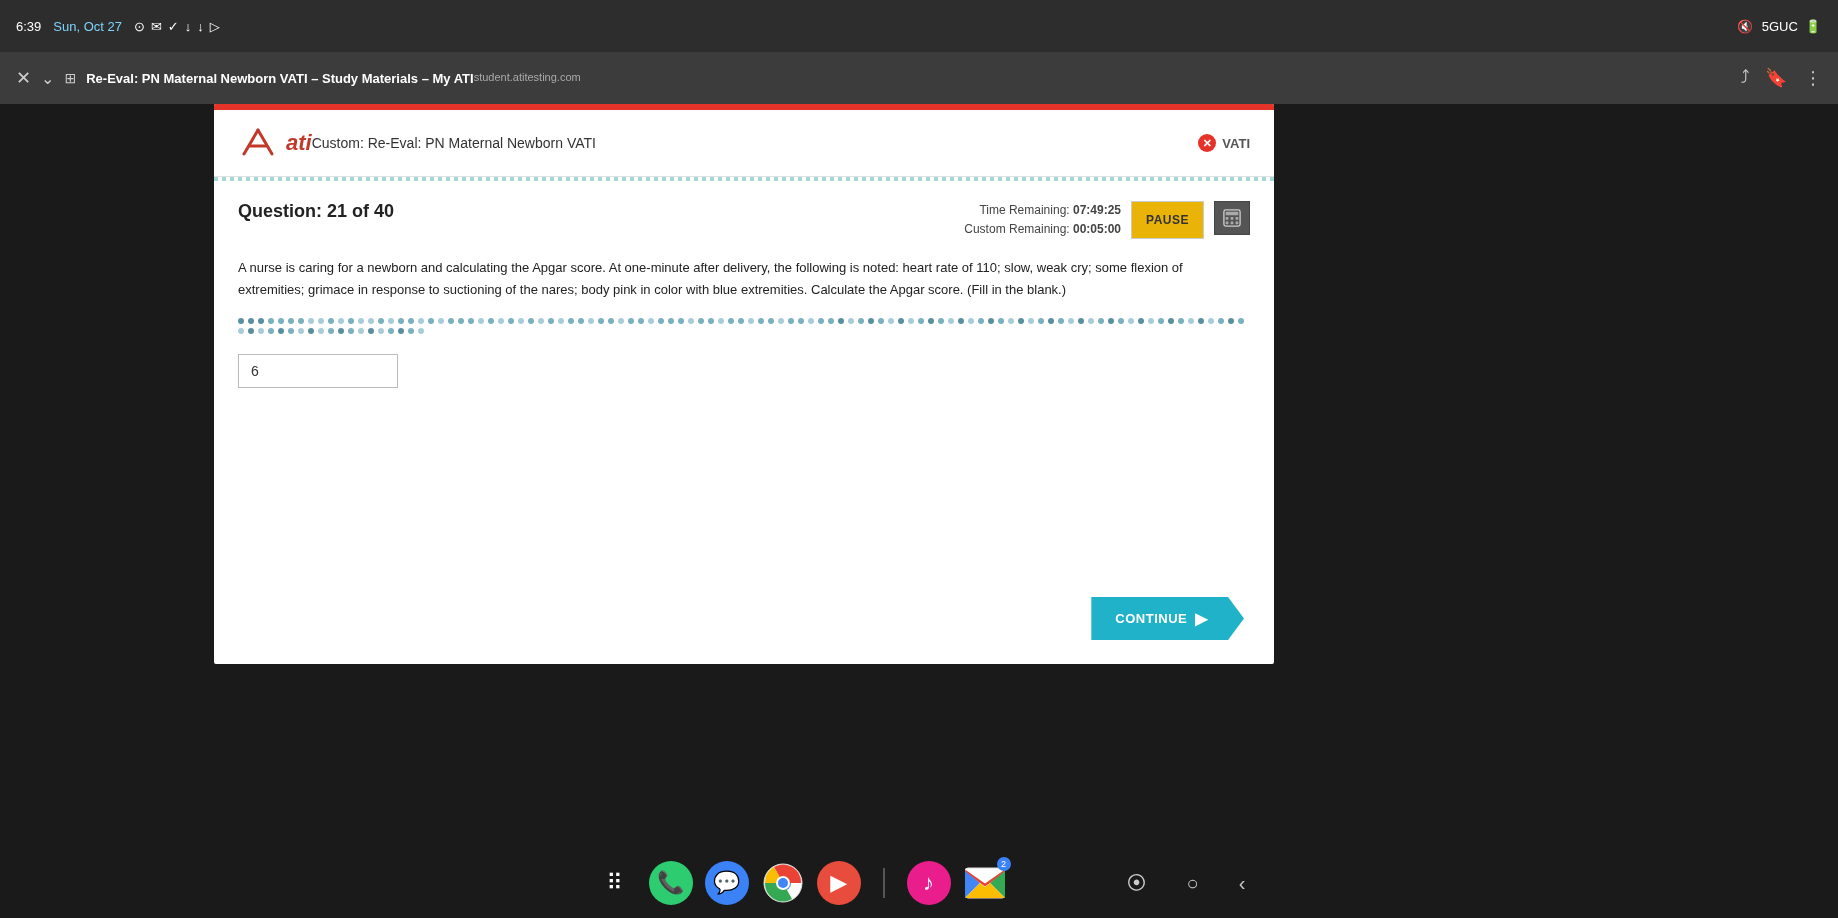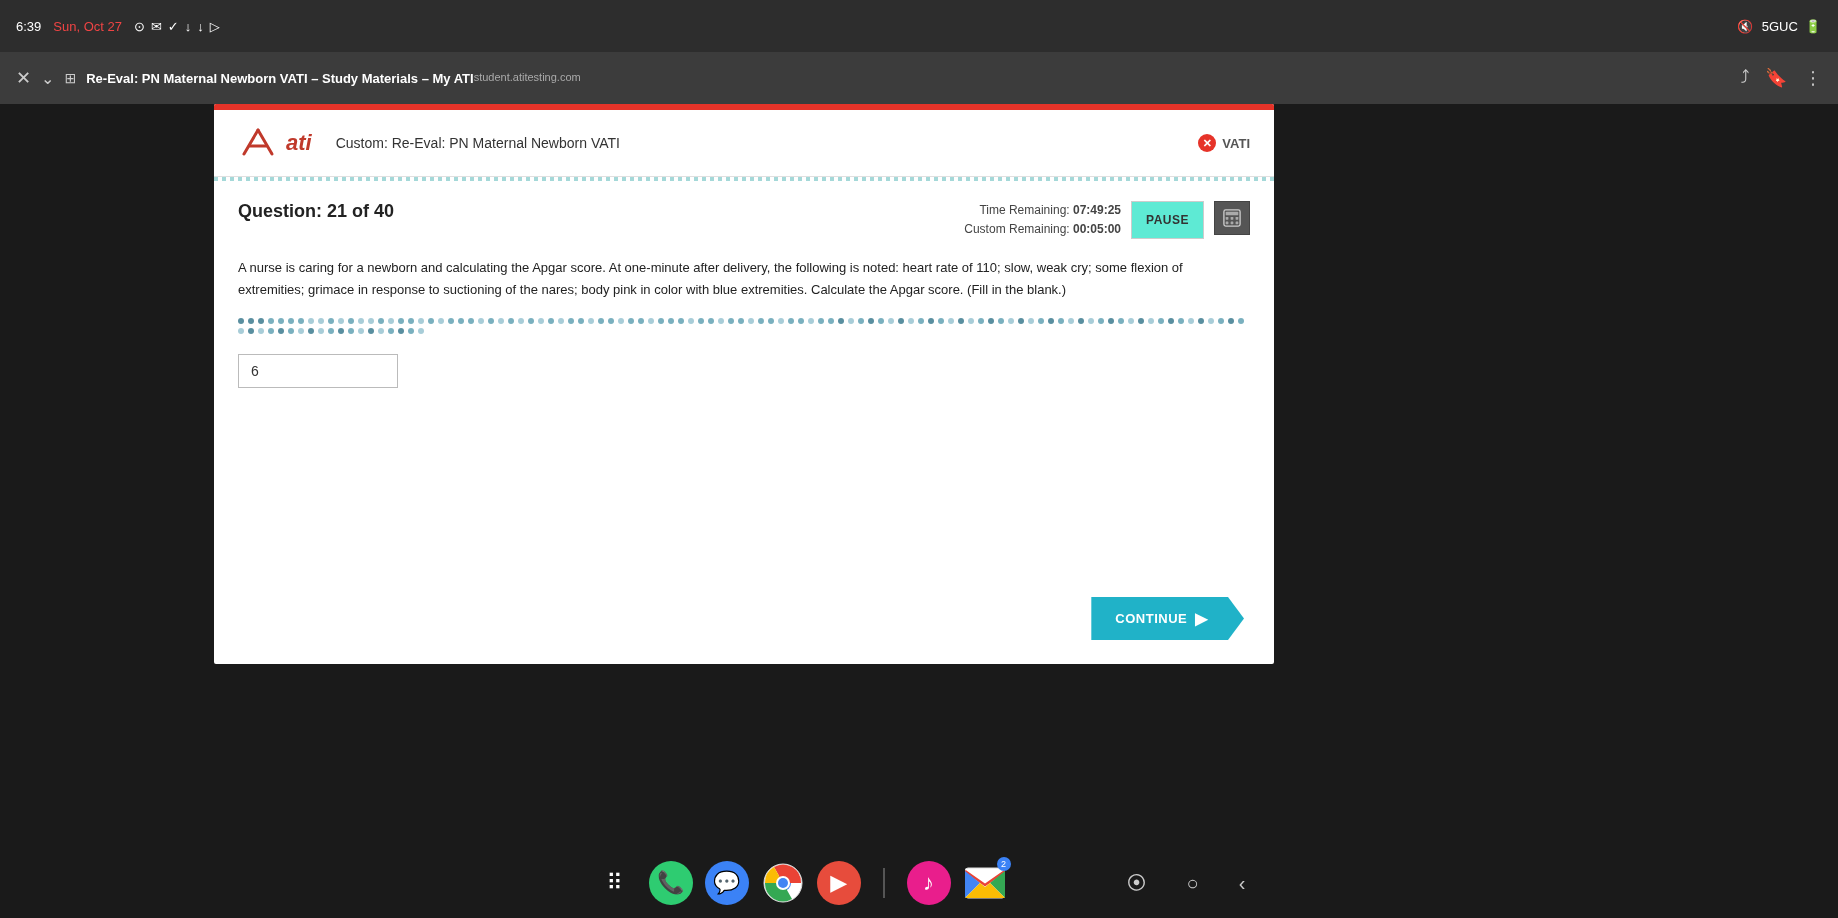--- a/index.html
+++ b/index.html
@@ -25,21 +25,21 @@
       padding: 0 16px;
       z-index: 10;
     }
     .status-time {
       color: #fff;
       font-size: 13px;
       font-weight: 500;
       margin-right: 12px;
     }
     .status-date {
-      color: #ef4444;
+      color: #7dd3fc;
       font-size: 13px;
       text-align: right;
     }
     .status-icons {
       display: flex;
       align-items: center;
       gap: 6px;
       margin-left: 12px;
     }
     .status-icon {
@@ -128,21 +128,20 @@
     .ati-header {
       display: flex;
       align-items: center;
       padding: 12px 24px;
       border-bottom: 1px solid #e0e0e0;
       position: relative;
     }
     .ati-logo {
       display: flex;
       align-items: center;
-      margin-right: 24px;
       text-align: center;
     }
     .ati-logo-icon {
       width: 42px;
       height: 42px;
       margin-right: 6px;
     }
     .ati-logo-text {
       font-size: 22px;
       font-weight: 700;
@@ -204,21 +203,21 @@
       text-align: right;
       line-height: 1.6;
     }
     .timer-label {
       font-weight: 400;
     }
     .timer-value {
       font-weight: 700;
     }
     .pause-btn {
-      background: #5eead4;
+      background: #eab308;
       border: 1px solid #ccc;
       color: #333;
       font-size: 12px;
       font-weight: 700;
       padding: 3px 14px;
       cursor: pointer;
       letter-spacing: 0.5px;
     }
     .calc-btn {
       background: #555;

